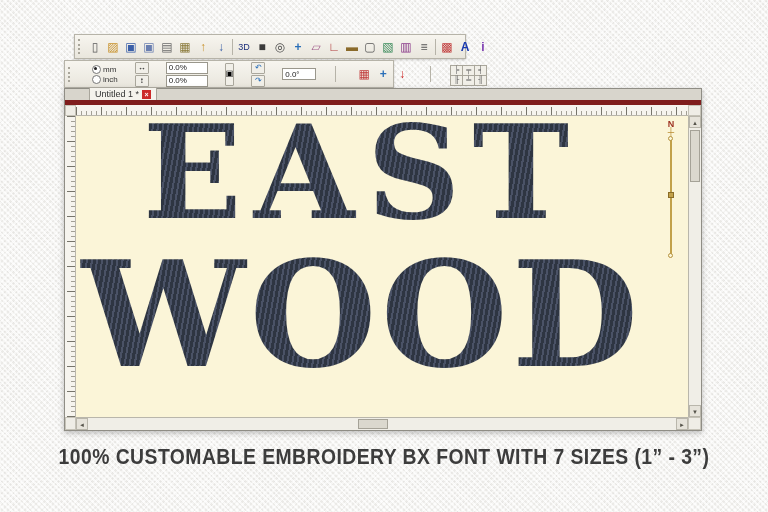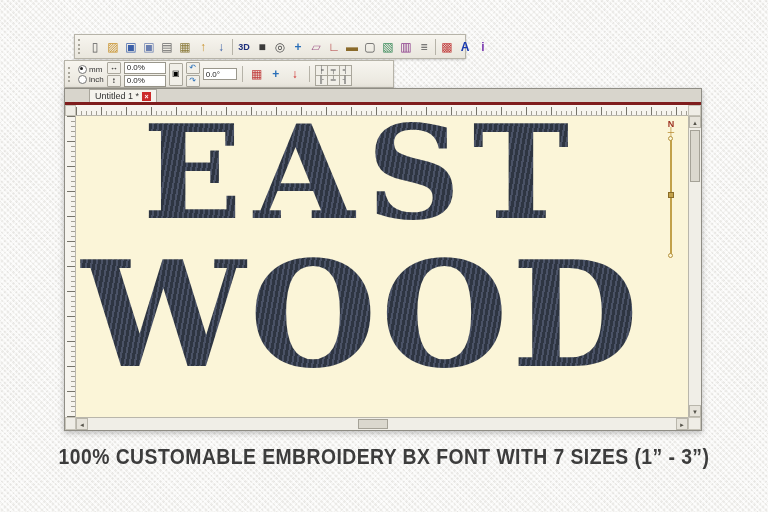--- a/index.html
+++ b/index.html
@@ -15,21 +15,21 @@
   }
   .panel{
     position:absolute;
     background:linear-gradient(#f7f5ef,#e9e6dd);
     border:1px solid #b6b3a8;
     box-shadow:0 1px 2px rgba(0,0,0,0.18);
     display:flex;align-items:center;gap:1px;
     padding:1px 3px;box-sizing:border-box;
   }
   .toolbar-main{left:74px;top:34px;width:392px;height:25px;}
-  .toolbar-settings{left:64px;top:60px;width:330px;height:28px;gap:3px;}
+  .toolbar-settings{left:64px;top:60px;width:330px;height:28px;gap:17px;}
   .grip{width:3px;height:15px;border-left:2px dotted #a9a69b;margin-right:2px;flex:0 0 auto;}
   .tb-btn{
     width:16px;height:16px;flex:0 0 auto;display:inline-flex;align-items:center;justify-content:center;
     font-size:12px;line-height:16px;text-align:center;border:1px solid transparent;border-radius:2px;
     cursor:default;background:transparent;
   }
   .tb-btn.txt{font-size:9px;}
   .tb-sep{width:1px;height:16px;background:#b6b3a8;margin:0 2px;flex:0 0 auto;}
   .stack{display:flex;flex-direction:column;gap:1px;justify-content:center;}
   .radio{display:flex;align-items:center;gap:2px;font-size:8px;color:#333;}
@@ -40,21 +40,21 @@
   .mini-btn{width:12px;height:10px;font-size:8px;line-height:9px;text-align:center;border:1px solid #aaa79c;background:#f1efe8;border-radius:1px;}
   .al-btn{width:11px;height:9px;font-size:7px;line-height:8px;text-align:center;border:1px solid #aaa79c;background:#f1efe8;display:inline-flex;align-items:center;justify-content:center;color:#555;}
   .al-grid{display:grid;grid-template-columns:repeat(3,11px);grid-auto-rows:9px;gap:1px;}
   .tools-cluster{display:flex;gap:1px;}
 
   .window{
     position:absolute;left:64px;top:88px;width:638px;height:343px;
     background:#e9e6df;border:1px solid #8f8d85;box-sizing:border-box;
     box-shadow:0 2px 6px rgba(0,0,0,0.25);
   }
-  .tab-row{height:16px;background:#d8d5cc;border-bottom:3px solid #7f1d1d;display:flex;align-items:flex-end;padding-left:24px;box-sizing:border-box;}
+  .tab-row{height:16px;background:#d8d5cc;border-bottom:5px solid #7f1d1d;display:flex;align-items:flex-end;padding-left:24px;box-sizing:border-box;}
   .tab{display:flex;align-items:center;gap:3px;background:#f5f3ed;border:1px solid #a9a69c;border-bottom:none;font-size:9px;color:#333;padding:1px 5px;height:13px;box-sizing:border-box;}
   .tab-close{width:9px;height:9px;background:#cc2a2a;color:#fff;font-size:7px;line-height:9px;text-align:center;font-weight:bold;}
   .win-body{display:grid;grid-template-columns:11px 1fr 13px;grid-template-rows:11px 1fr 13px;height:325px;}
   .corner{background:#efede6;border:1px solid #c5c2b7;box-sizing:border-box;}
   .ruler-h{
     background:#f6f4ee;border-bottom:1px solid #b9b6ab;box-sizing:border-box;
     background-image:
       repeating-linear-gradient(to right,#76746a 0 1px,transparent 1px 25px),
       repeating-linear-gradient(to right,#a3a095 0 1px,transparent 1px 5px);
     background-size:100% 8px,100% 4px;
@@ -134,21 +134,21 @@
           <span style="color: rgb(138, 122, 58);">▦</span>
         </span>
         <span class="tb-btn">
           <span style="color: rgb(200, 146, 43); font-weight: bold;">↑</span>
         </span>
         <span class="tb-btn">
           <span style="color: rgb(58, 95, 168); font-weight: bold;">↓</span>
         </span>
         <span class="tb-sep"></span>
         <span class="tb-btn txt">
-          <span style="color: rgb(29, 47, 124); font-weight: bold;">3D</span>
+          <span style="color: rgb(29, 47, 124); font-weight: normal;">3D</span>
         </span>
         <span class="tb-btn">
           <span style="color: rgb(59, 59, 59);">■</span>
         </span>
         <span class="tb-btn">
           <span style="color: rgb(68, 68, 68);">◎</span>
         </span>
         <span class="tb-btn">
           <span style="color: rgb(42, 111, 184); font-weight: bold;">+</span>
         </span>

